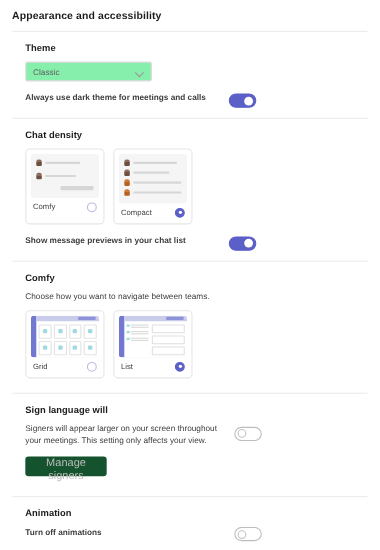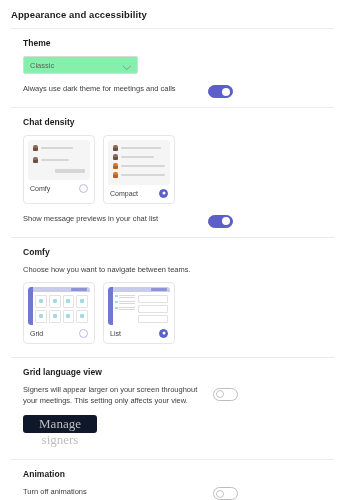--- a/index.html
+++ b/index.html
@@ -44,21 +44,21 @@
   .chev::before {
     content: ""; position: absolute; left: 0px; top: 1px;
     width: 4.5px; height: 4.5px;
     border-right: 1px solid #9a9a9a; border-bottom: 1px solid #9a9a9a;
     transform: rotate(45deg);
   }
   .dd-theme { width: 115px; }
 
   
   .row {
-    display: flex; align-items: flex-start; margin-top: 10px;
+    display: flex; align-items: flex-start; margin-top: 10px; font-weight: bold;
   }
   .row-label { font-size: 7.5px; color: #3d3d3d; line-height: 1.45; }
   .toggle {
     width: 25px; height: 13px; border-radius: 7px;
     position: relative; flex: 0 0 auto; cursor: pointer;
   }
   .toggle.on { background: #5b5fc7; border: 1px solid #5b5fc7; }
   .toggle.off { background: #ffffff; border: 1px solid #bdbdbd; }
   .toggle .knob {
     position: absolute; width: 8px; height: 8px; border-radius: 50%;
@@ -133,22 +133,22 @@
   .ll-item { display:flex; align-items:center; gap:1.5px; }
   .ll-dot { width:2.5px;height:2.5px;background:#9fdbe0;border-radius:0.5px;flex:0 0 auto;}
   .ll-lines { flex:1; display:flex; flex-direction:column; gap:1px; }
   .ll-lines span{height:1px;background:#d9d9d9;display:block;}
   .list-right { flex:1; display:flex; flex-direction:column; gap:2px; }
   .lr-row { flex:1; border:1px solid #e0e0e0; border-radius:1px; background:#fff;}
 
   
   .btn-disabled {
     margin-top: 9px; height: 18px; width: 74px;
-    background: #0f172a; border: none; border-radius: 3px;
-    color: #bdbdbd; font-size: 13px; font-family: Liberation Serif, serif;
+    background: #14532d; border: none; border-radius: 3px;
+    color: #bdbdbd; font-size: 10px; font-family: Liberation Sans, sans-serif;
     cursor: default;
   }
 </style>
 </head>
 <body>
 
 <div class="panel">
 
   <div class="page-title">Appearance and accessibility</div>
   <div class="divider"></div>
@@ -320,21 +320,21 @@
           <span class="card-label">List</span>
           <span class="radio on"></span>
         </div>
       </div>
     </div>
   </div>
 
   <div class="divider" style="margin-top:13px;"></div>
 
   <div class="section">
-    <div class="section-title">Grid language view</div>
+    <div class="section-title">Sign language will</div>
     <div style="position:relative;">
       <div class="desc" style="width:180px;">Signers will appear larger on your screen throughout your meetings. This setting only affects your view.</div>
       <span class="toggle off toggle-abs" style="left:190px;top:3px;">
         <span class="knob"></span>
       </span>
     </div>
     <button class="btn-disabled" disabled="">Manage signers</button>
   </div>
 
   <div class="divider" style="margin-top:11px;"></div>

